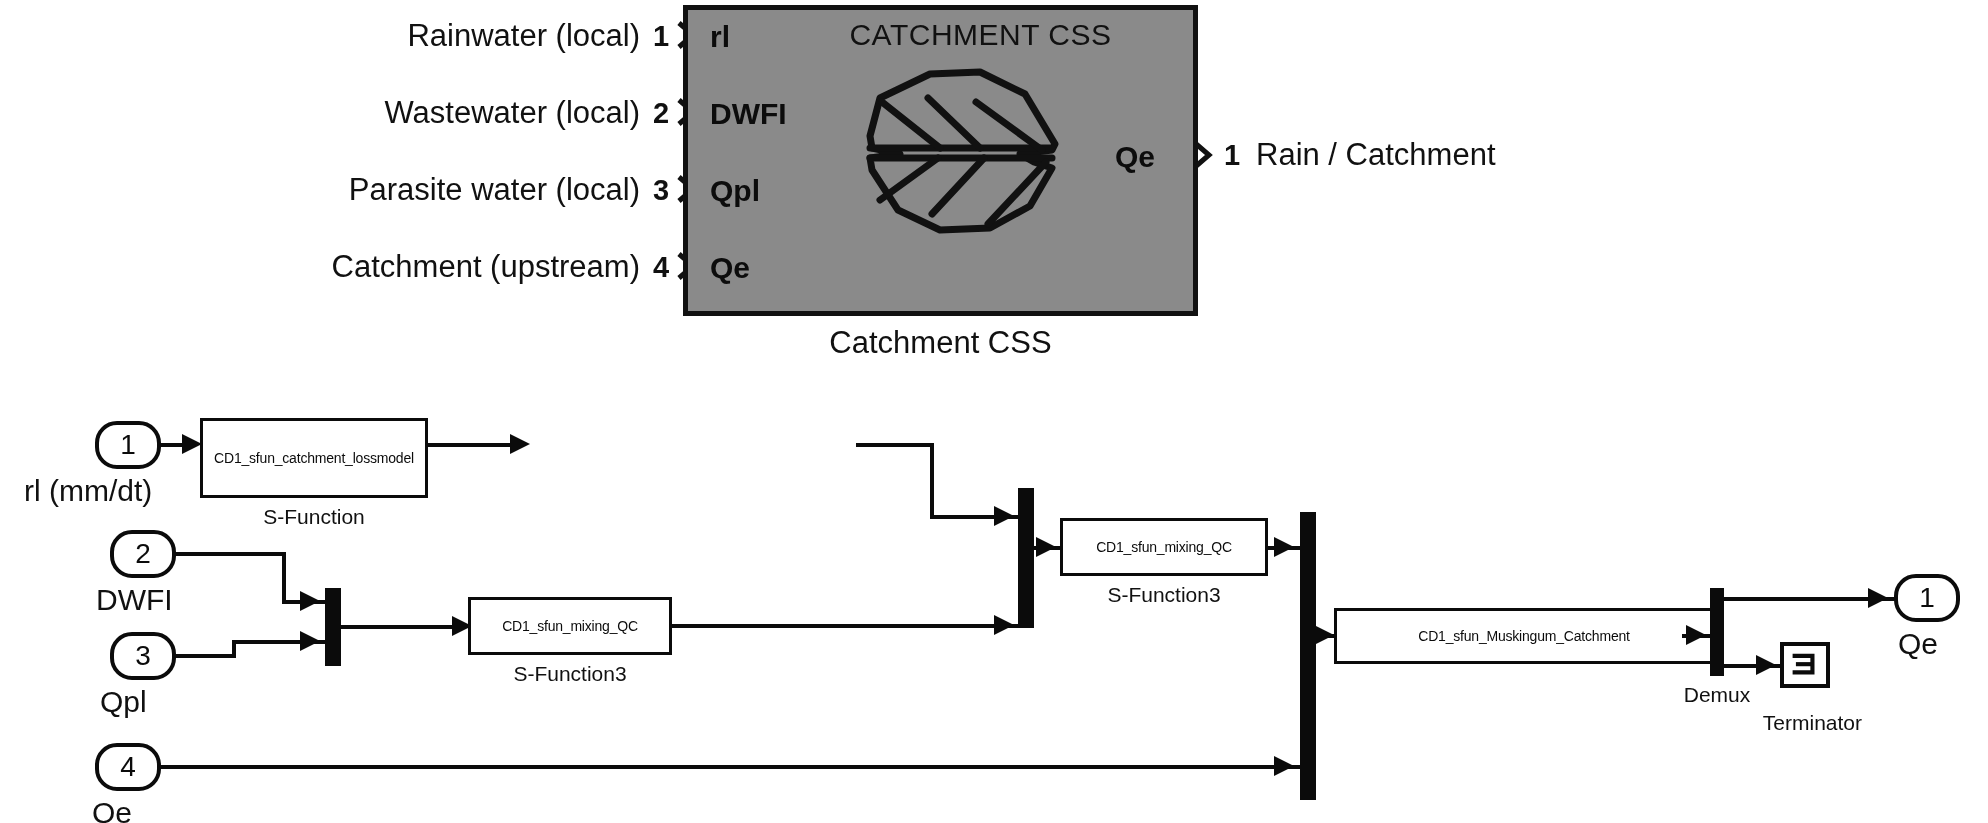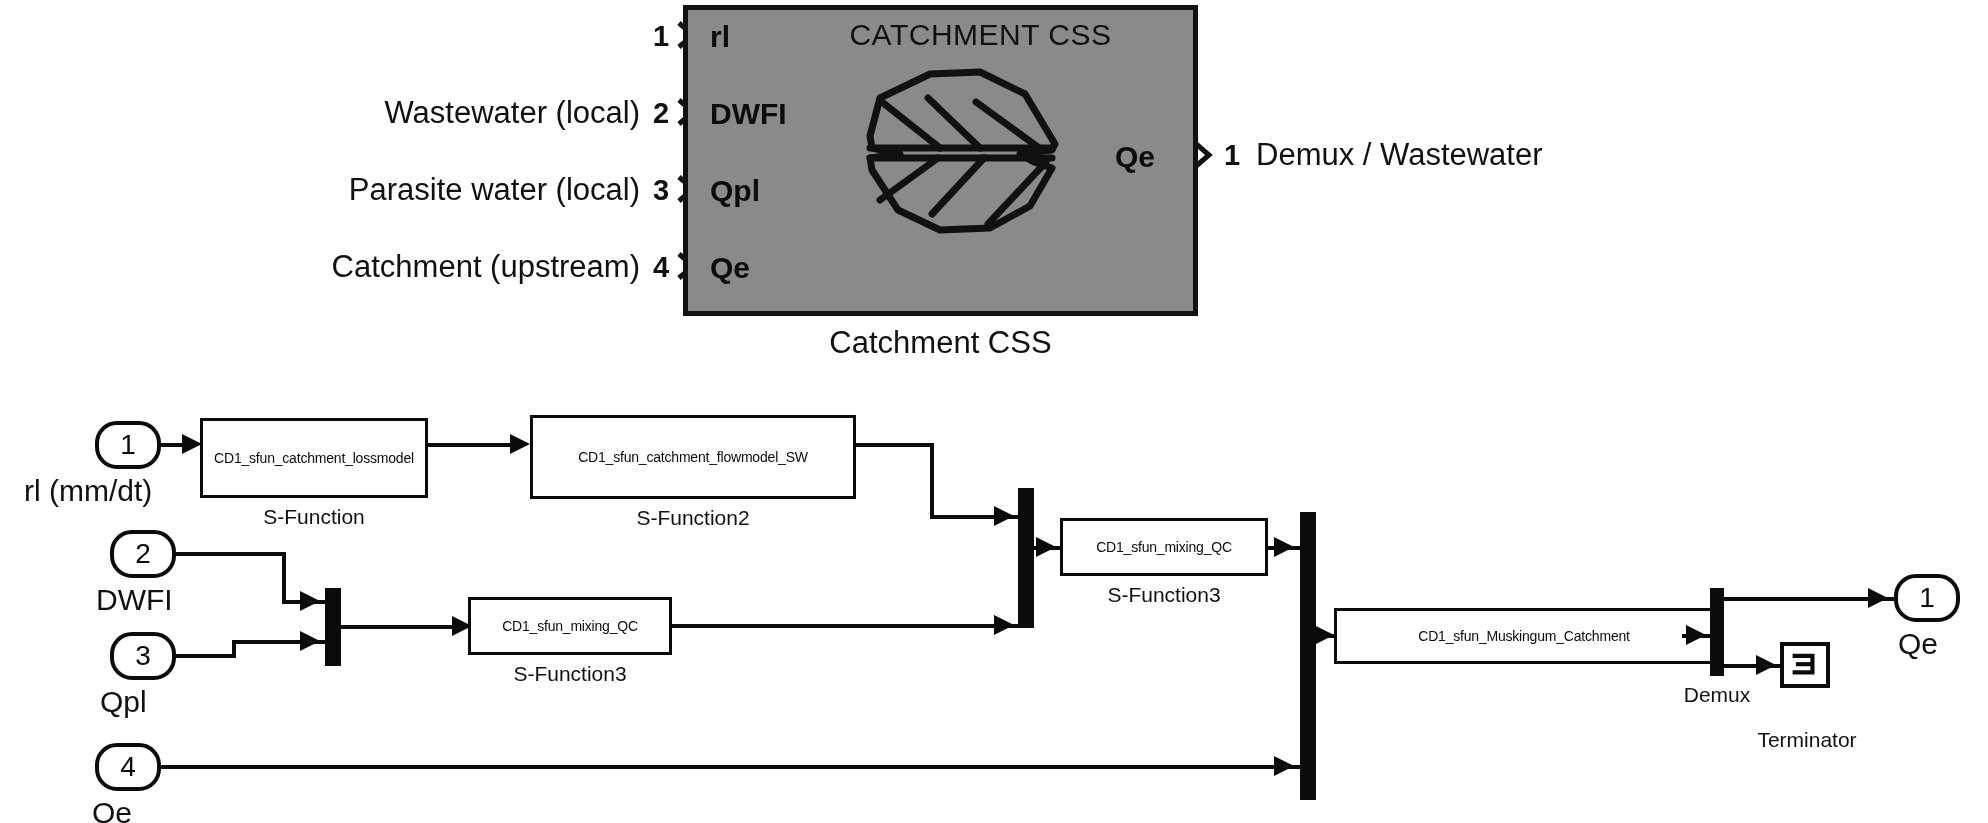--- a/index.html
+++ b/index.html
@@ -129,20 +129,21 @@
   }
   .wire { position: absolute; background: #0b0b0b; }
   .wire-h { height: 4px; }
   .wire-v { width: 4px; }
 </style>
 </head>
 <body>
 
 <div id="canvas">
 
+  <div class="ext-label" style="left:180px; top:18px; width:460px;">Rainwater (local)</div>
   <div class="ext-label" style="left:180px; top:172px; width:460px;">Parasite water (local)</div>
   <div class="ext-label" style="left:180px; top:95px; width:460px;">Wastewater (local)</div>
   <div class="ext-label" style="left:180px; top:249px; width:460px;">Catchment (upstream)</div>
 
   <div class="port-num" style="left:653px; top:20px;">1</div>
   <div class="port-num" style="left:653px; top:97px;">2</div>
   <div class="port-num" style="left:653px; top:174px;">3</div>
   <div class="port-num" style="left:653px; top:251px;">4</div>
 
   <svg class="chev" style="left:676px; top:20px;" width="22" height="30" viewBox="0 0 22 30">
@@ -181,21 +182,21 @@
   <div class="port-name" style="left:710px; top:20px;">rl</div>
   <div class="port-name" style="left:710px; top:97px;">DWFI</div>
   <div class="port-name" style="left:710px; top:174px;">Qpl</div>
   <div class="port-name" style="left:710px; top:251px;">Qe</div>
 
   <div class="port-name" style="left:1115px; top:140px;">Qe</div>
   <svg class="chev" style="left:1192px; top:140px;" width="22" height="30" viewBox="0 0 22 30">
     <path d="M3 3 L17 15 L3 27" fill="none" stroke="#111" stroke-width="5"></path>
   </svg>
   <div class="port-num" style="left:1224px; top:139px;">1</div>
-  <div class="ext-label" style="left:1256px; top:137px; text-align:left;">Demux / Wastewater</div>
+  <div class="ext-label" style="left:1256px; top:137px; text-align:left;">Rain / Catchment</div>
 
   <div class="caption-under" style="left:683px; top:325px; width:515px; text-align:center;">Catchment CSS</div>
 
   <div class="io-port" style="left:95px; top:421px;">
     <span>1</span>
   </div>
   <div class="io-label" style="left:24px; top:474px;">rl (mm/dt)</div>
 
   <div class="wire wire-h" style="left:161px; top:443px; width:32px;"></div>
   <svg class="abs" style="left:180px; top:430px;" width="26" height="28" viewBox="0 0 26 28">
@@ -205,24 +206,20 @@
   <div class="sfun-block" style="left:200px; top:418px; width:228px; height:80px;">
     <span>CD1_sfun_catchment_lossmodel</span>
   </div>
   <div class="blk-caption" style="left:200px; top:505px; width:228px;">S-Function</div>
 
   <div class="wire wire-h" style="left:428px; top:443px; width:92px;"></div>
   <svg class="abs" style="left:508px; top:430px;" width="26" height="28" viewBox="0 0 26 28">
     <path d="M2 4 L22 14 L2 24 Z" fill="#0b0b0b"></path>
   </svg>
 
-  <div class="sfun-block" style="left:530px; top:415px; width:326px; height:84px;">
-    <span>CD1_sfun_catchment_flowmodel_SW</span>
-  </div>
-  <div class="blk-caption" style="left:530px; top:506px; width:326px;">S-Function2</div>
 
   <div class="wire wire-h" style="left:856px; top:443px; width:78px;"></div>
   <div class="wire wire-v" style="left:930px; top:443px; height:76px;"></div>
   <div class="wire wire-h" style="left:930px; top:515px; width:92px;"></div>
   <svg class="abs" style="left:992px; top:502px;" width="26" height="28" viewBox="0 0 26 28">
     <path d="M2 4 L22 14 L2 24 Z" fill="#0b0b0b"></path>
   </svg>
 
   <div class="io-port" style="left:110px; top:530px;">
     <span>2</span>
@@ -320,20 +317,20 @@
   <svg class="abs" style="left:1754px; top:651px;" width="26" height="28" viewBox="0 0 26 28">
     <path d="M2 4 L22 14 L2 24 Z" fill="#0b0b0b"></path>
   </svg>
 
   <div class="terminator-box" style="left:1780px; top:642px; width:50px; height:46px;">
     <svg width="100%" height="100%" viewBox="0 0 50 46">
       <path d="M10 12 L34 12 L34 32 L10 32" fill="none" stroke="#0b0b0b" stroke-width="5"></path>
       <path d="M14 22 L34 22" fill="none" stroke="#0b0b0b" stroke-width="5"></path>
     </svg>
   </div>
-  <div class="blk-caption" style="left:1752px; top:728px; width:110px;">Terminator</div>
+  <div class="blk-caption" style="left:1752px; top:711px; width:110px;text-align:right;">Terminator</div>
 
   <div class="io-port" style="left:1894px; top:574px;">
     <span>1</span>
   </div>
   <div class="io-label" style="left:1898px; top:627px;">Qe</div>
 
 </div>
 
 </body></html>

